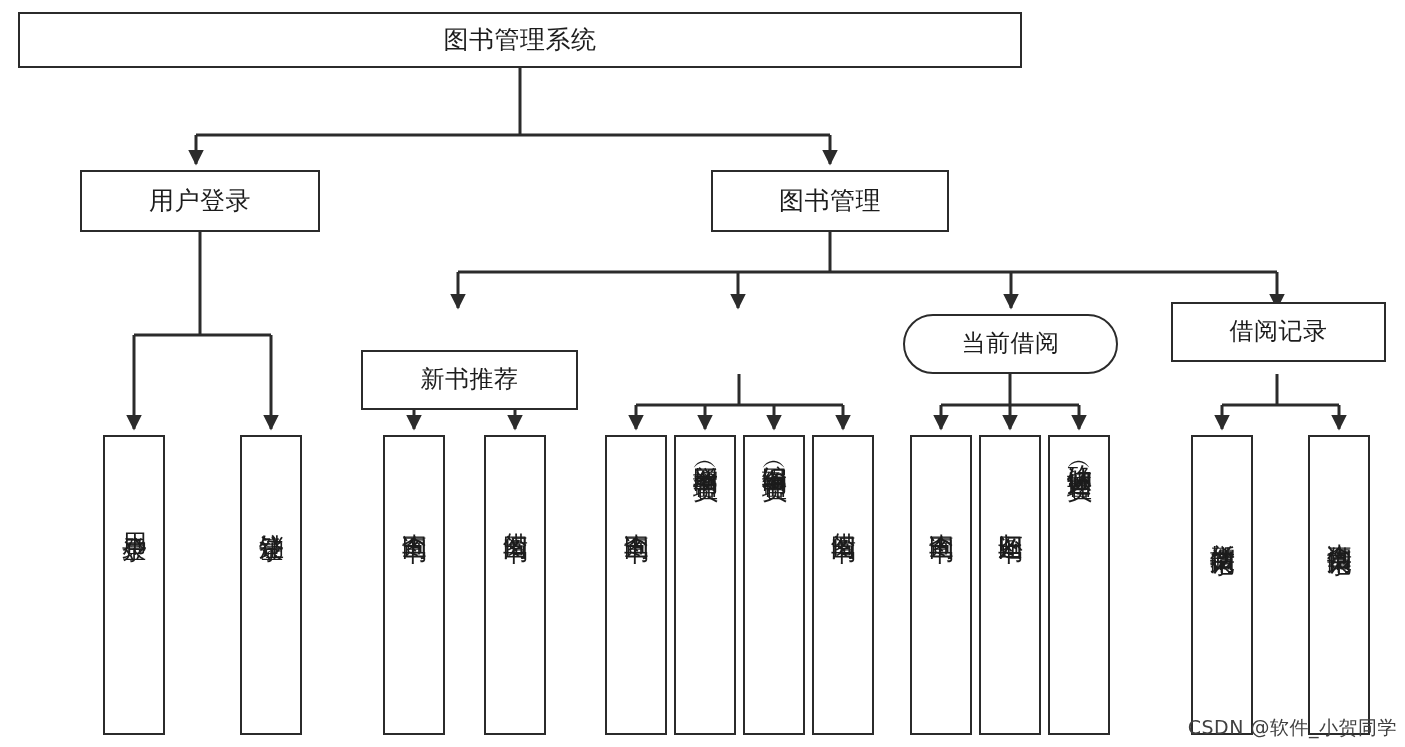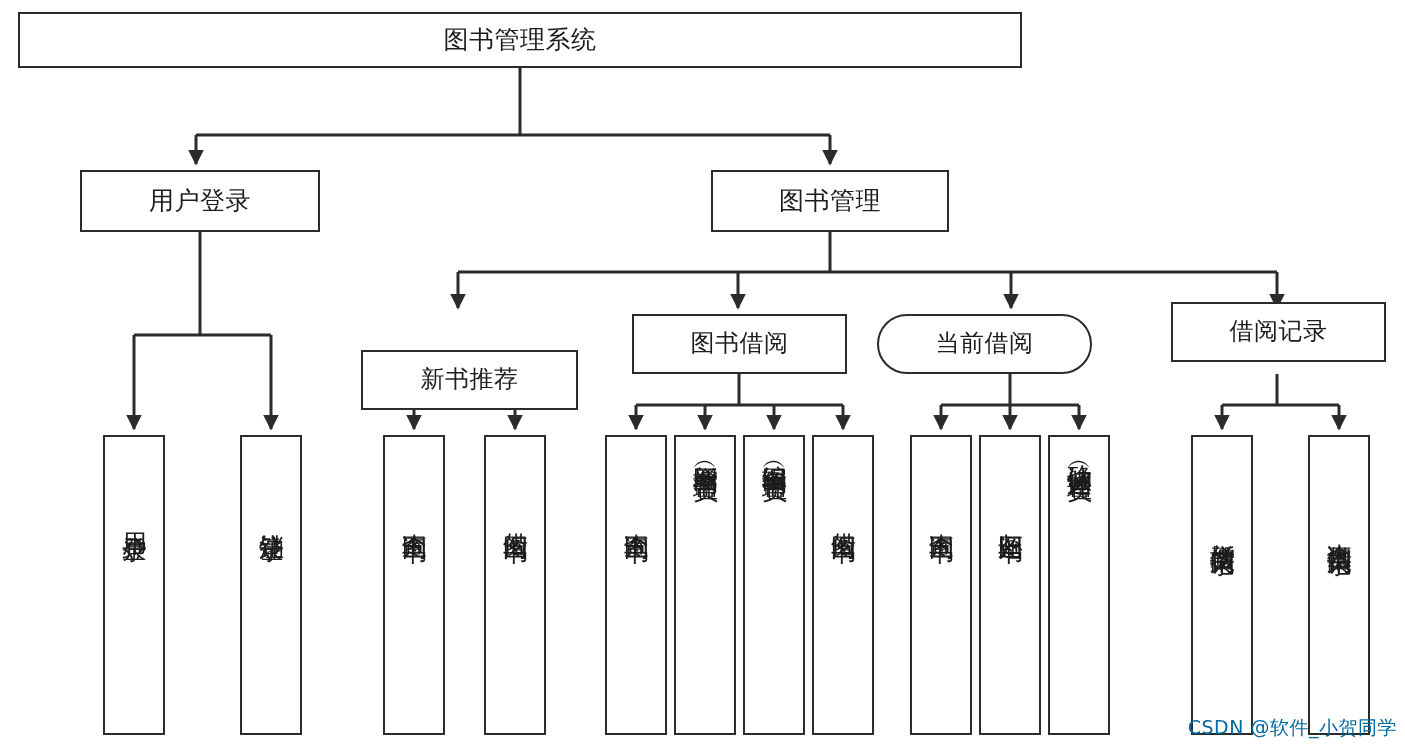--- a/index.html
+++ b/index.html
@@ -78,21 +78,21 @@
     margin-top: 82px;
   }
   .node.leaf.top .node-label {
     margin-top: 4px;
   }
   #watermark {
     position: absolute;
     right: 8px;
     bottom: 6px;
     font-size: 19px;
-    color: #0369a1;
+    color: #404040;
     letter-spacing: 0.5px;
     white-space: nowrap;
     font-family: "DejaVu Sans", "Liberation Sans", sans-serif;
   }
 </style>
 </head>
 <body>
 
 <div id="diagram-root">
 
@@ -154,24 +154,21 @@
   <div class="node horiz lvl1" style="left:80px; top:170px; width:240px; height:62px;">
     <span class="node-label">用户登录</span>
   </div>
   <div class="node horiz lvl1" style="left:711px; top:170px; width:238px; height:62px;align-items:center;">
     <span class="node-label">图书管理</span>
   </div>
 
   <div class="node horiz lvl2" style="left:361px; top:314px; width:217px; height:60px;margin-top:36px;">
     <span class="node-label">新书推荐</span>
   </div>
-  <div class="node horiz lvl2" style="left:632px; top:314px; width:215px; height:60px;">
-    <span class="node-label">图书借阅</span>
-  </div>
-  <div class="node horiz lvl2" style="left:877px; top:314px; width:215px; height:60px;border-radius:30px;">
+  <div class="node horiz lvl2" style="left:903px; top:314px; width:215px; height:60px;border-radius:30px;">
     <span class="node-label">当前借阅</span>
   </div>
   <div class="node horiz lvl2" style="left:1171px; top:302px; width:215px; height:60px;">
     <span class="node-label">借阅记录</span>
   </div>
 
   <div class="node leaf mid" style="left:103px; top:435px; width:62px; height:300px;">
     <span class="node-label">用户登录</span>
   </div>
   <div class="node leaf mid" style="left:240px; top:435px; width:62px; height:300px;">

